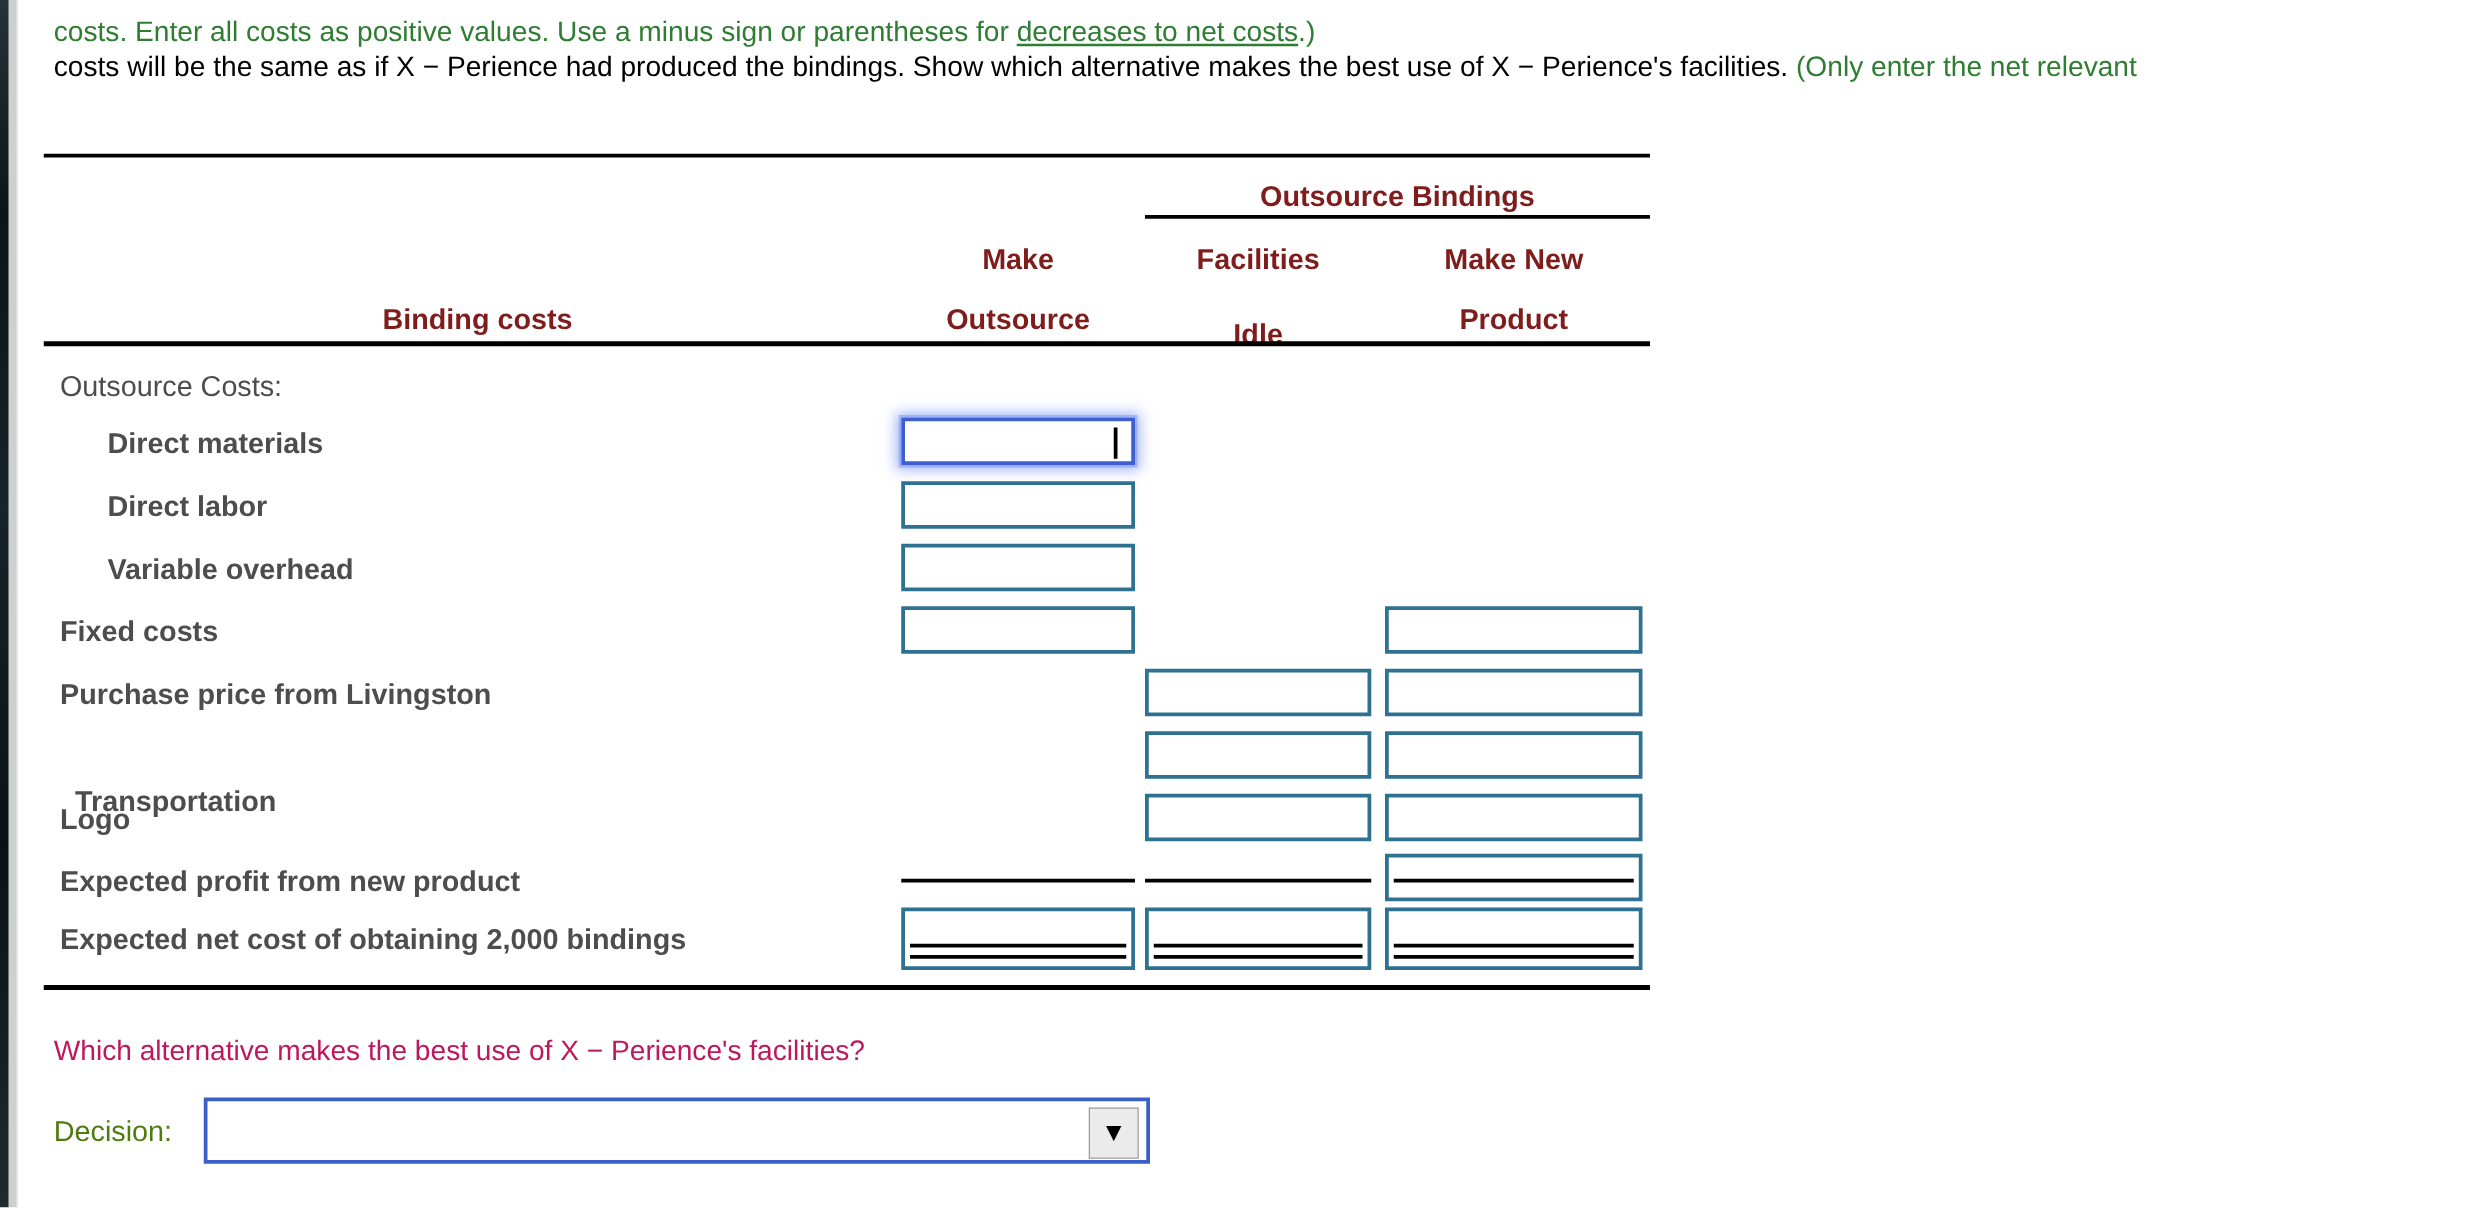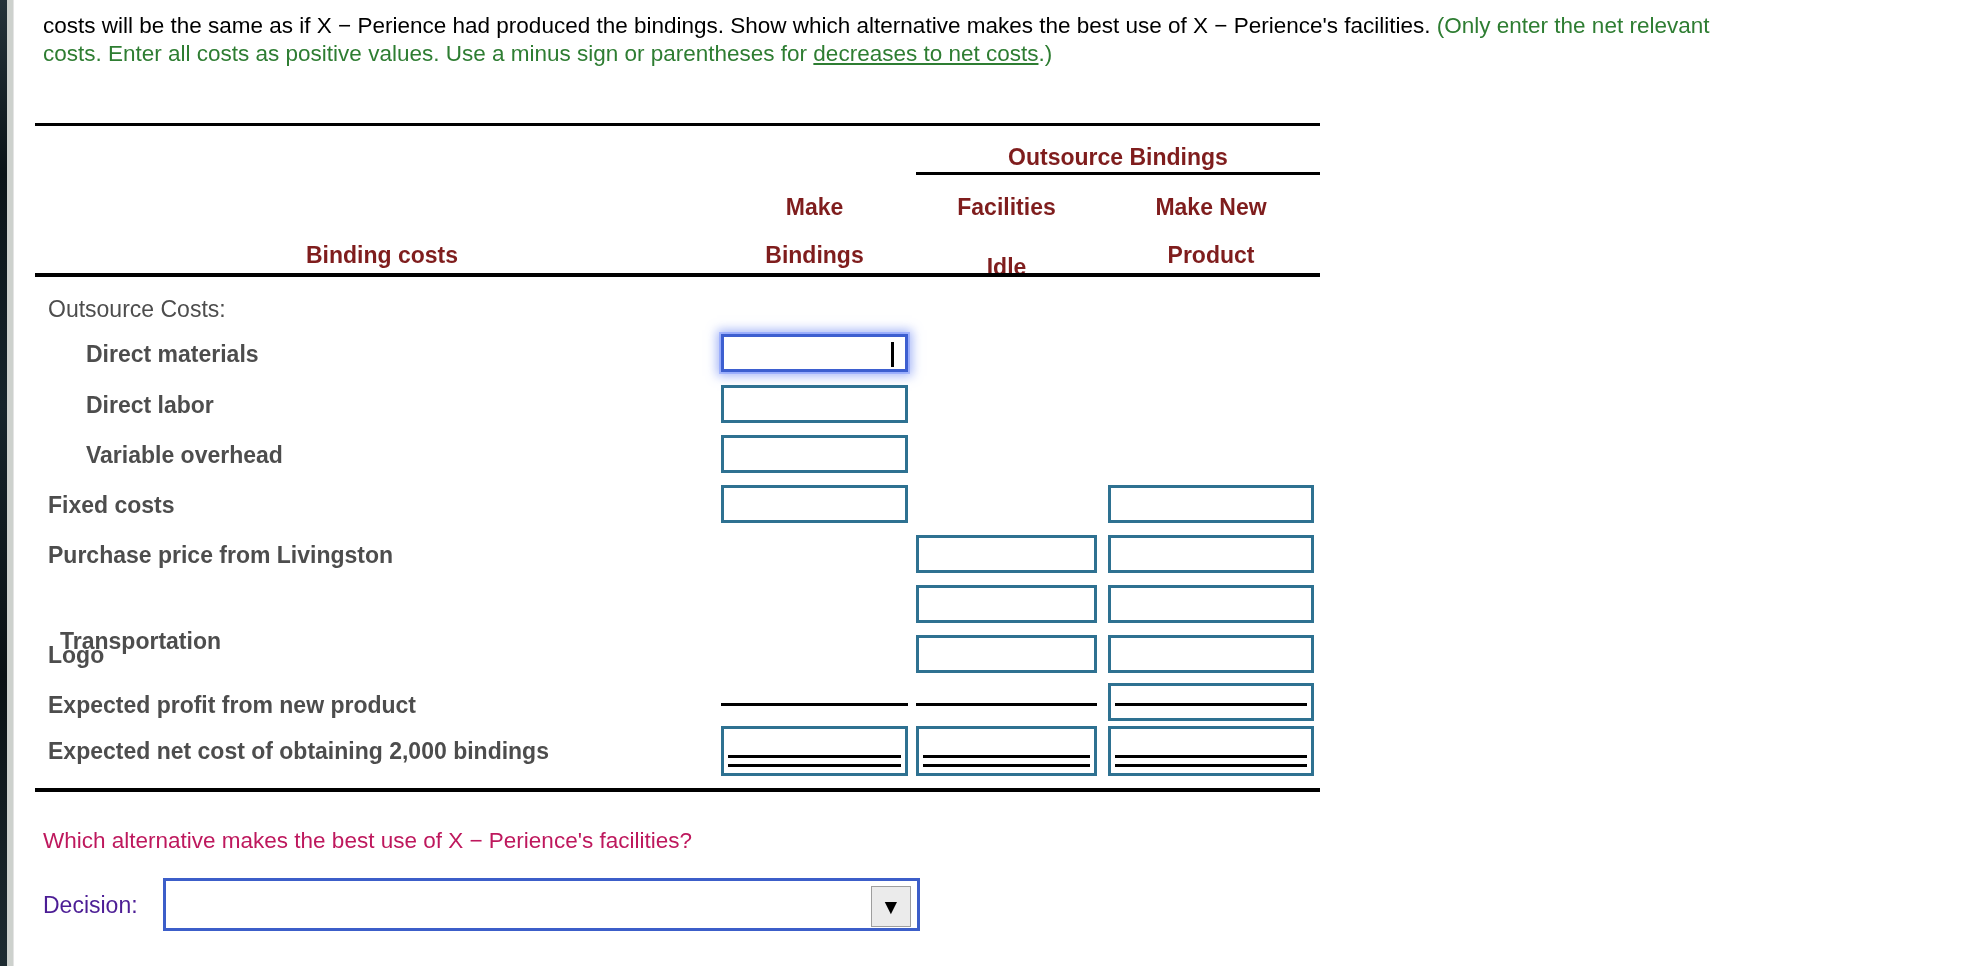--- a/index.html
+++ b/index.html
@@ -31,51 +31,51 @@
   .c3{left:1108px;width:206px;}
   .bx.focused{border:3px solid #3d5fd0;
       box-shadow:0 0 0 2px rgba(110,140,255,.45), 0 0 10px 4px rgba(90,120,240,.55);}
   .caret{position:absolute;right:11px;top:5px;width:3px;height:25px;background:#000;}
 
   .uline{position:absolute;height:3px;background:#000;}
   .inner-line{position:absolute;left:4px;right:4px;height:3px;background:#000;}
 
   
   .question{position:absolute;left:43px;top:828px;font-size:22.5px;color:#be185d;}
-  .decision-label{position:absolute;left:43px;top:892px;font-size:23px;color:#4c1d95;}
+  .decision-label{position:absolute;left:43px;top:892px;font-size:23px;color:#4d7c0f;}
   .select{position:absolute;left:163px;top:878px;width:757px;height:53px;background:#fff;
       border:3px solid #3c5ec9;box-sizing:border-box;}
   .select-value{position:absolute;left:10px;top:12px;font-size:22px;color:#000;}
   .select-btn{position:absolute;right:6px;top:5px;width:40px;height:41px;background:#ebebeb;
       border:1px solid #9e9e9e;box-sizing:border-box;display:flex;align-items:center;justify-content:center;
       font-size:21px;color:#000;}
 </style>
 </head>
 <body>
 
 <div class="edge-dark"></div>
 <div class="edge-scroll"></div>
 
 <div class="req">
+  <div><span class="green">costs. Enter all costs as positive values. Use a minus sign or parentheses for </span><span class="green u">decreases to net costs</span><span class="green">.)</span></div>
   <div><span>costs will be the same as if X − Perience had produced the bindings. Show which alternative makes the best use of X − Perience's facilities. </span><span class="green">(Only enter the net relevant</span></div>
-  <div><span class="green">costs. Enter all costs as positive values. Use a minus sign or parentheses for </span><span class="green u">decreases to net costs</span><span class="green">.)</span></div>
 </div>
 
 <div>
   <div class="rule" style="top:123px;height:3px;"></div>
 
   <div class="hdr" style="left:916px;top:144px;width:404px;">Outsource Bindings</div>
   <div class="rule" style="left:916px;width:404px;top:172px;height:3px;"></div>
 
   <div class="hdr c1" style="top:194px;">Make</div>
   <div class="hdr c2" style="top:194px;">Facilities</div>
   <div class="hdr c3" style="top:194px;">Make New</div>
 
   <div class="hdr" style="left:232px;top:242px;width:300px;">Binding costs</div>
-  <div class="hdr c1" style="top:242px;">Bindings</div>
+  <div class="hdr c1" style="top:242px;">Outsource</div>
   <div class="hdr c2" style="top:242px;margin-top:12px;">Idle</div>
   <div class="hdr c3" style="top:242px;">Product</div>
 
   <div class="rule" style="top:273px;height:4px;"></div>
 
   <div class="rowlabel plain" style="left:48px;top:296px;">Outsource Costs:</div>
 
   <div class="rowlabel" style="left:86px;top:341px;">Direct materials</div>
   <div class="bx c1 focused" style="top:334px;" role="textbox">
       <div class="caret"></div>

